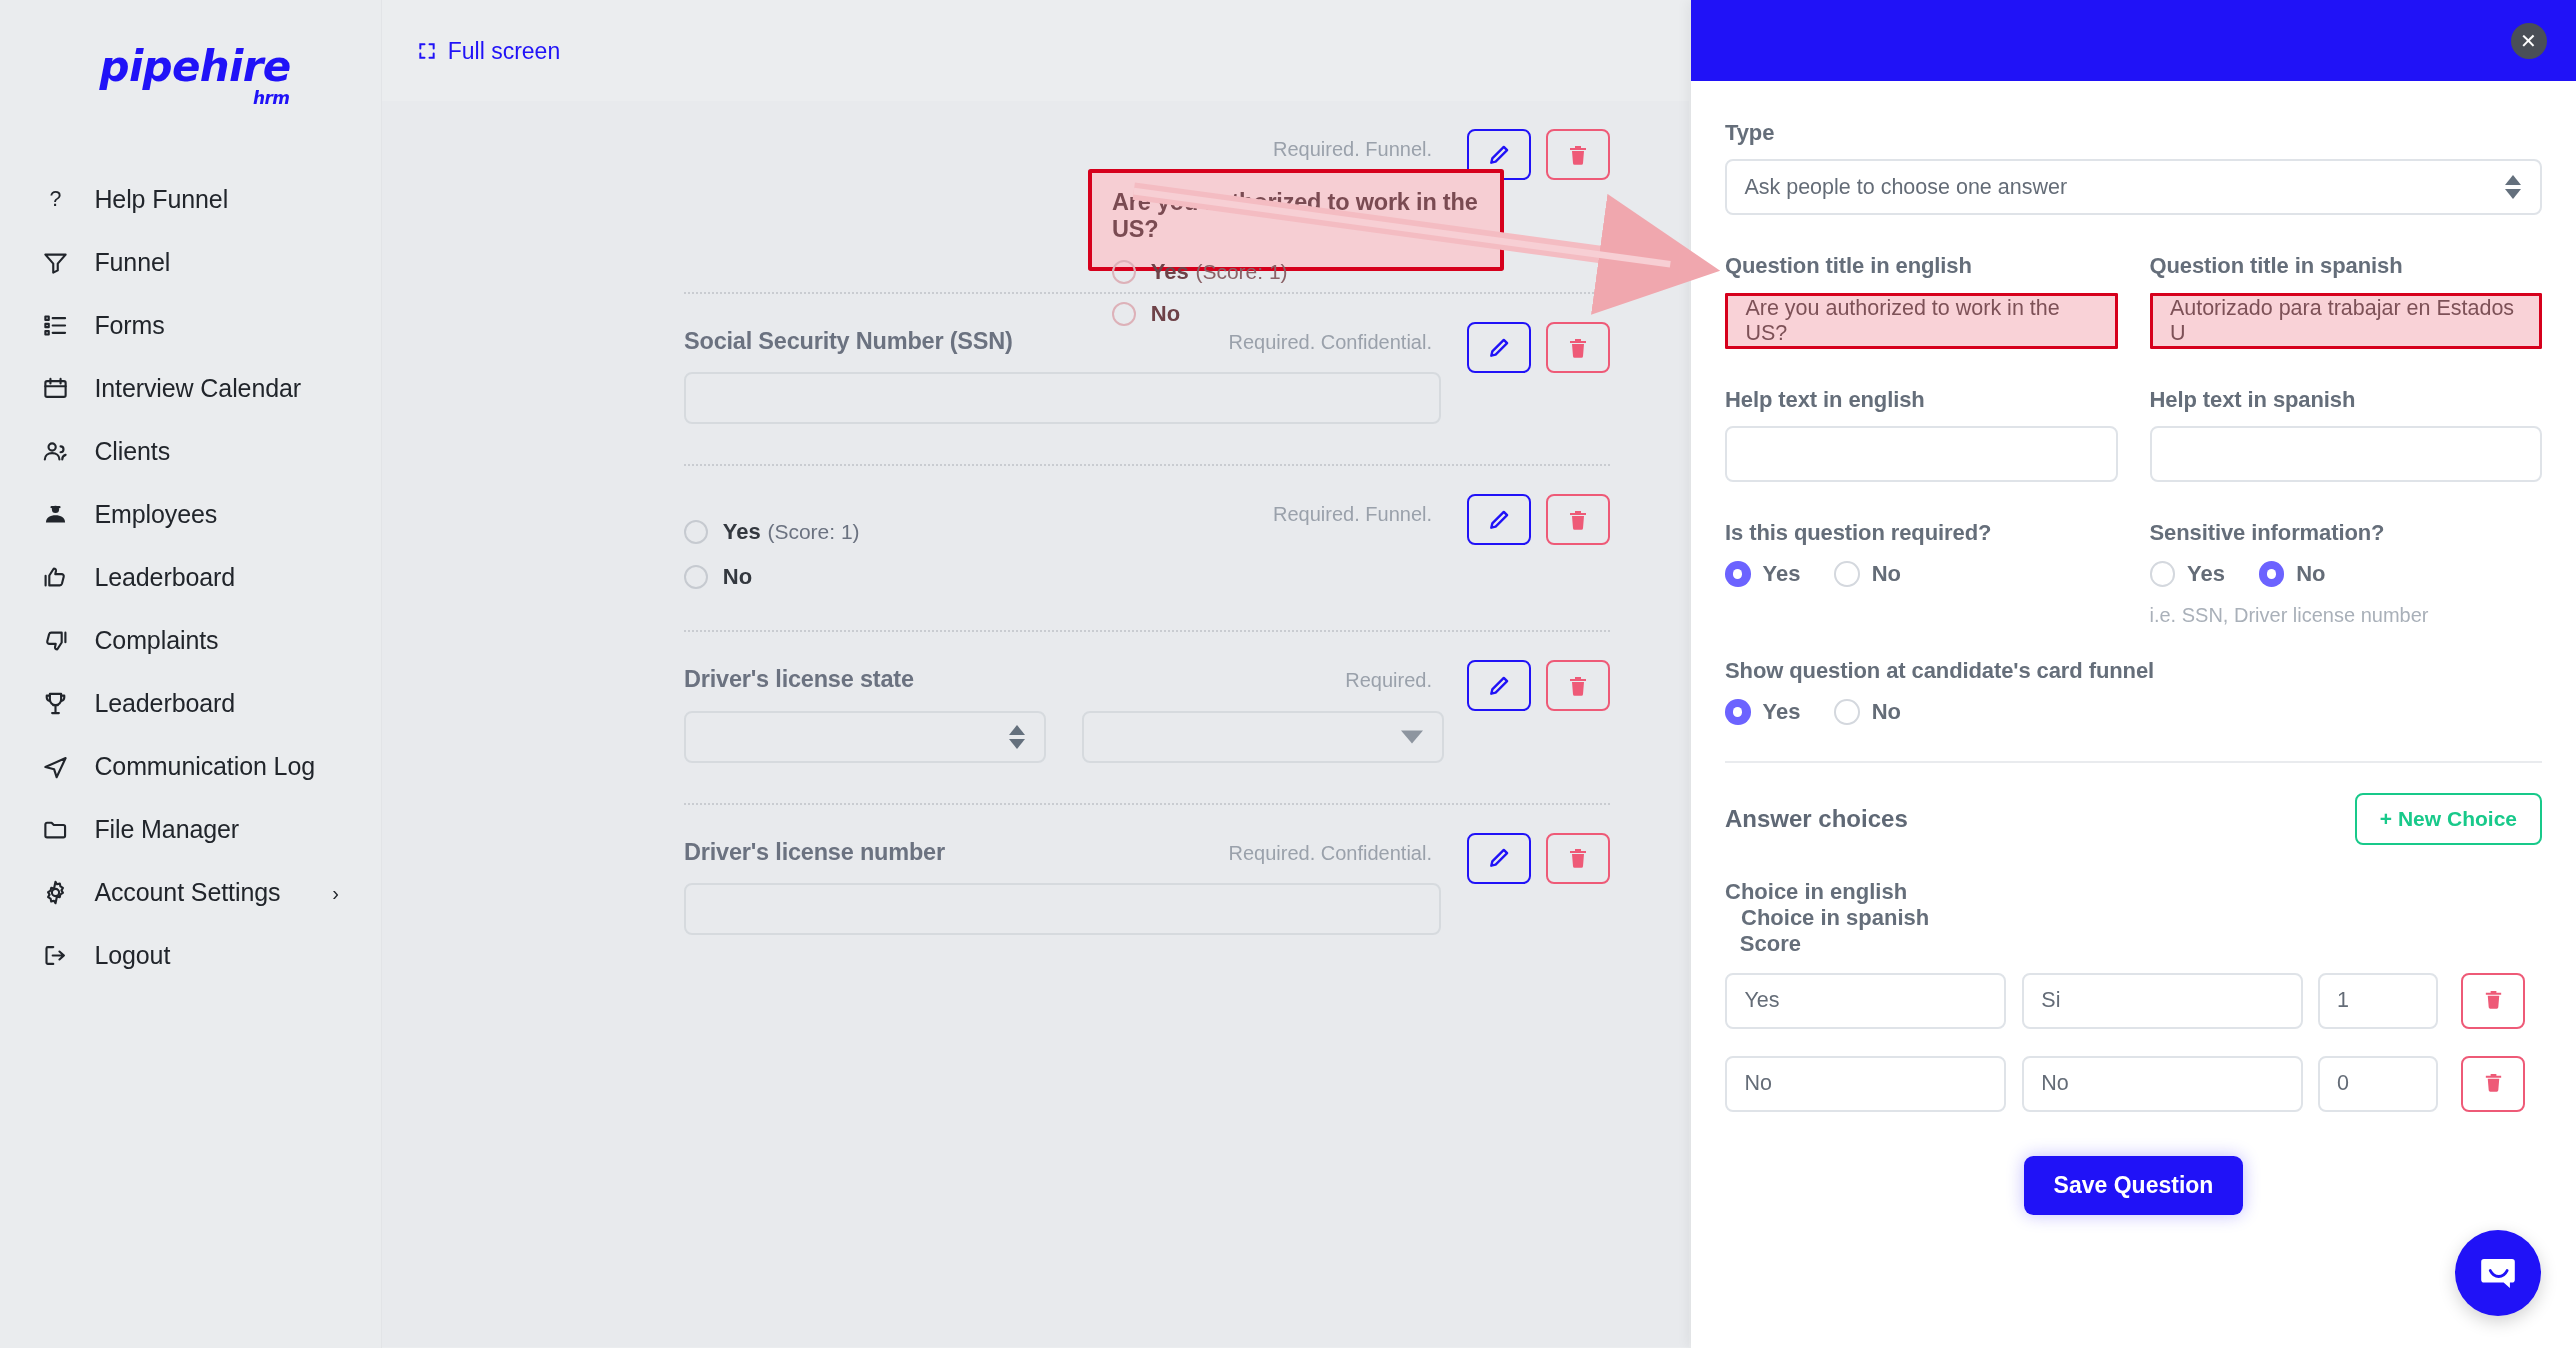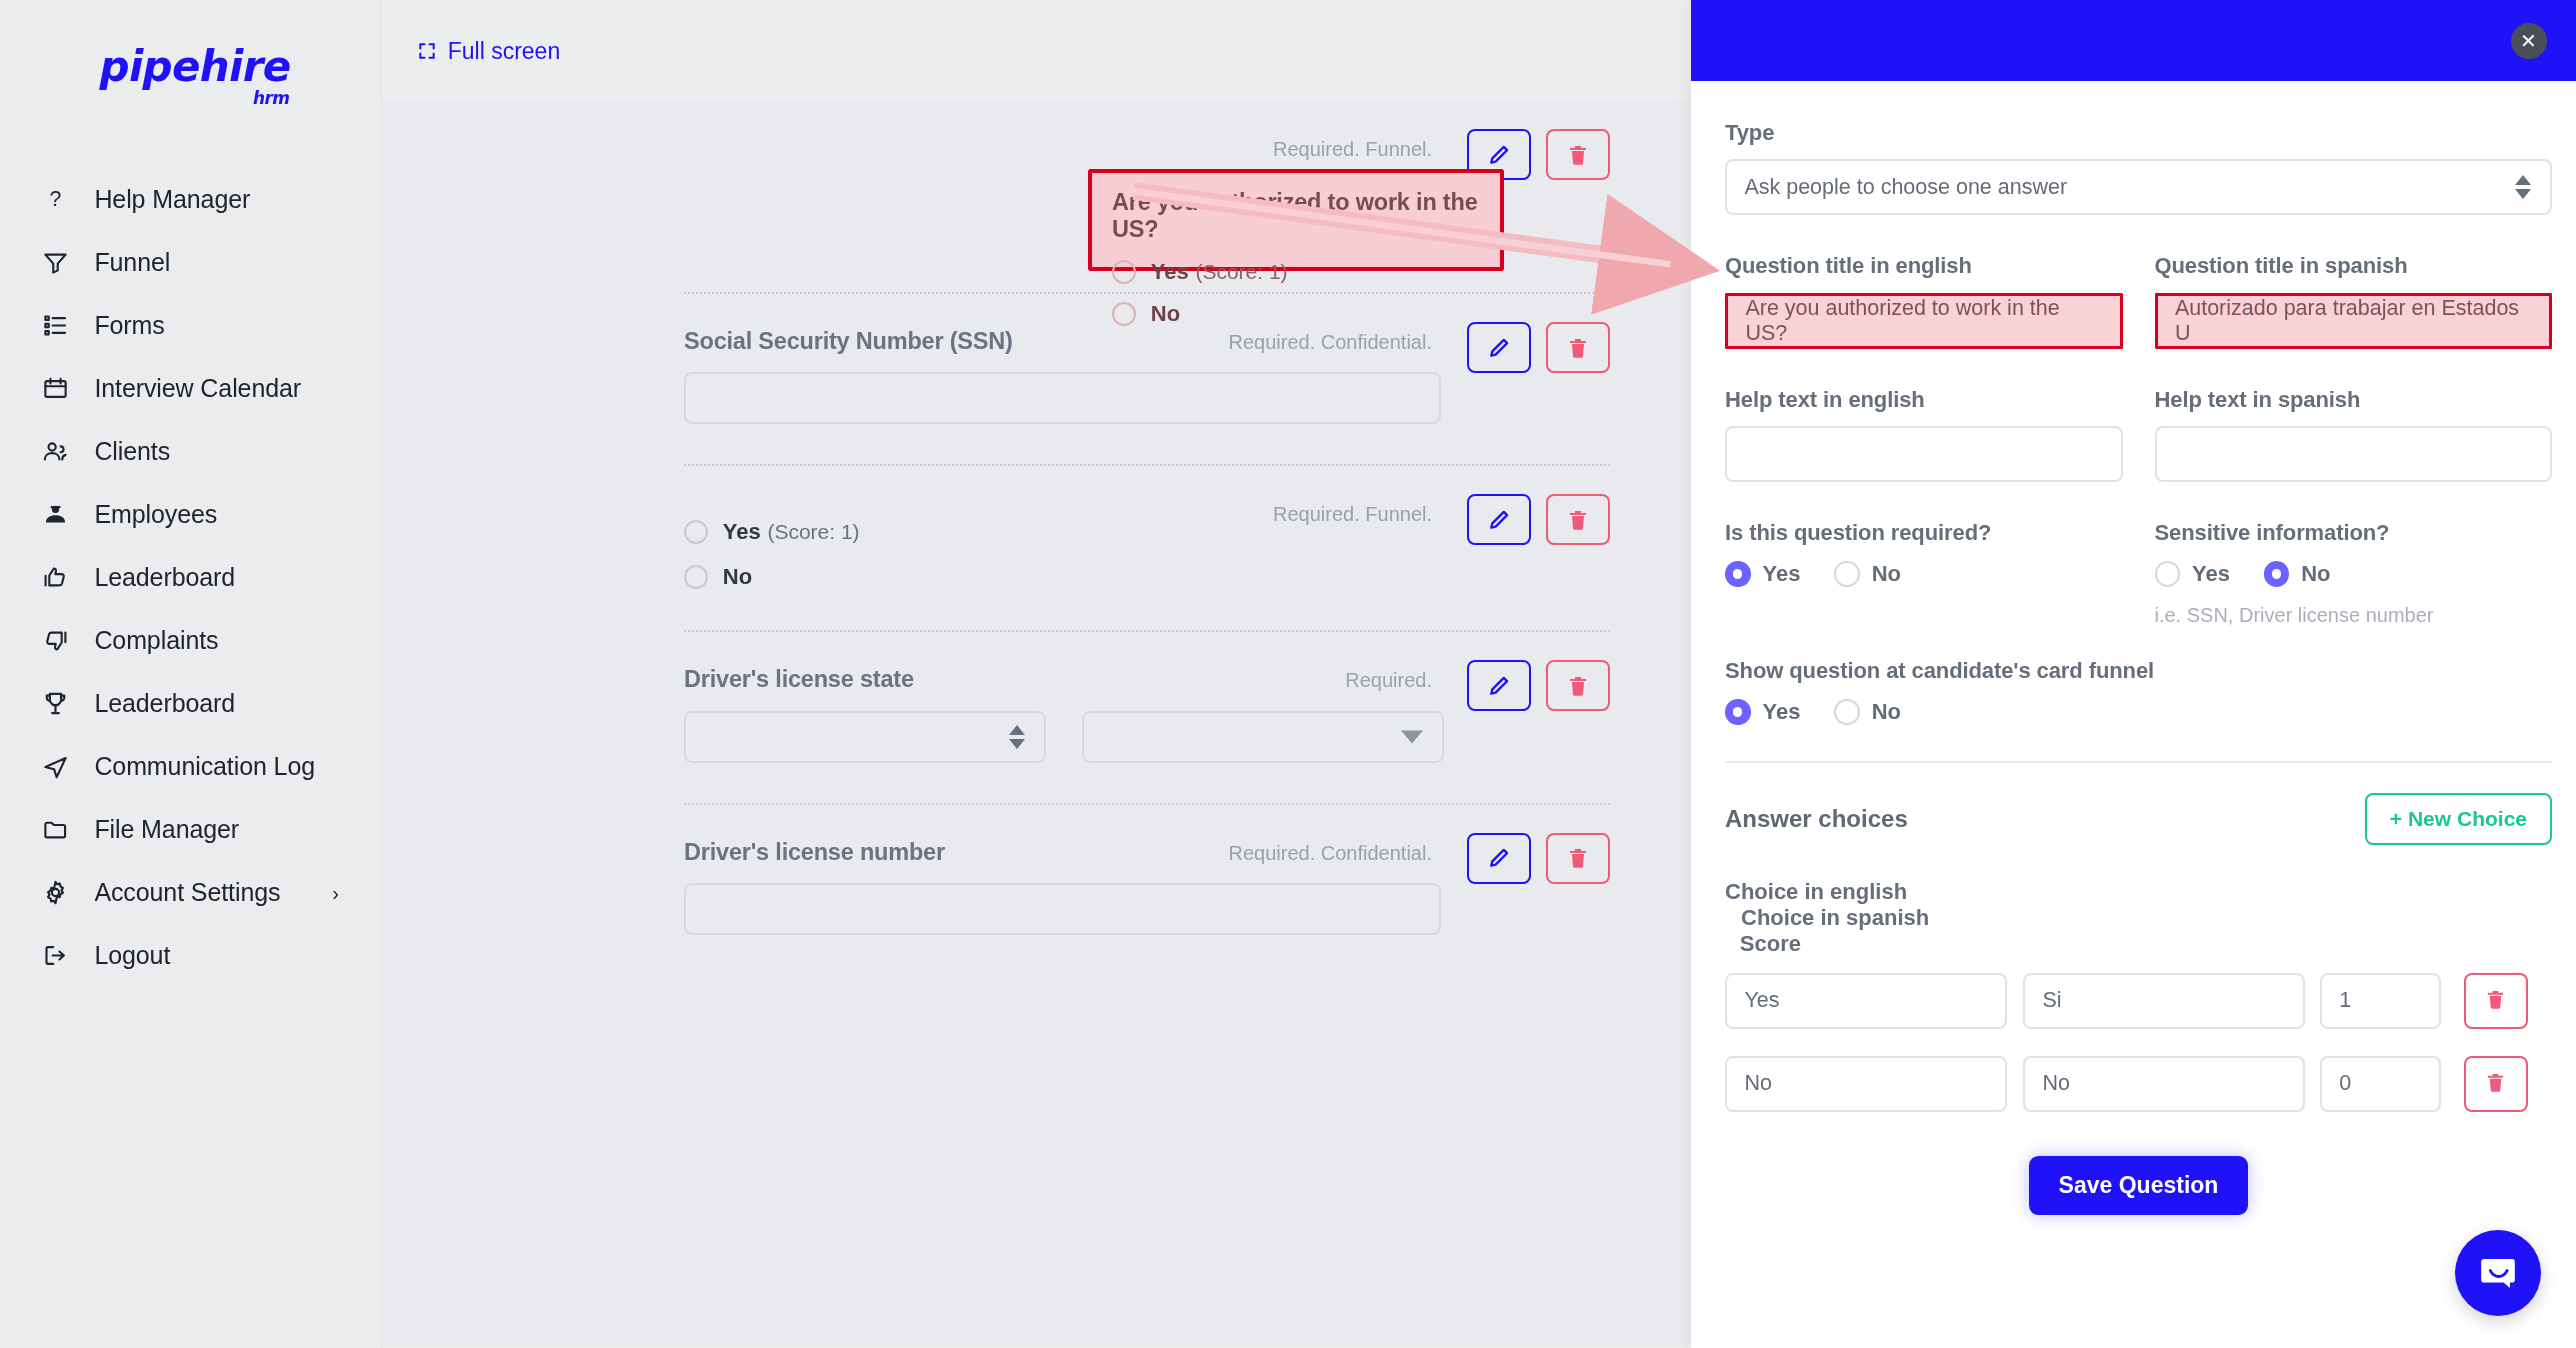--- a/index.html
+++ b/index.html
@@ -201,21 +201,21 @@
     position: relative;
   }
   .panel-close {
     position: absolute; right: 29.5px; top: 50%; transform: translateY(-50%);
     width: 36px; height: 36px; border-radius: 50%;
     background: #4a4f57;
     display: flex; align-items: center; justify-content: center;
     color: #fff; font-size: 20px; cursor: pointer;
     font-family: "Liberation Sans", sans-serif;
   }
-  .panel-body { padding: 39px 24px 0 34px; }
+  .panel-body { padding: 39px 34px 0 34px; }
 
   .field-label {
     font-size: 22px; font-weight: 700; color: #656e7a;
     letter-spacing: -0.1px;
   }
   .pi-input {
     margin-top: 13.4px;
     width: 100%; height: 56px;
     border: 2px solid #dfe3e8; border-radius: 8px;
     background: #fff;
@@ -312,21 +312,21 @@
         <span class="logo-sub">hrm</span>
       </div>
     </div>
     <nav class="nav" id="nav">
         <div class="nav-item">
           <span class="nav-icon">
             <svg viewBox="0 0 24 24">
               <text x="12" y="18" font-size="19" font-family="Liberation Sans,sans-serif" text-anchor="middle" fill="#21252b">?</text>
             </svg>
           </span>
-          <span class="nav-label">Help Manager</span>
+          <span class="nav-label">Help Funnel</span>
         </div>
         <div class="nav-item">
           <span class="nav-icon">
             <svg viewBox="0 0 24 24" fill="none" stroke="#21252b" stroke-width="1.9" stroke-linecap="round" stroke-linejoin="round">
               <path d="M3 5h18l-7 8v6l-4 2v-8z"></path>
             </svg>
           </span>
           <span class="nav-label">Funnel</span>
         </div>
         <div class="nav-item">

